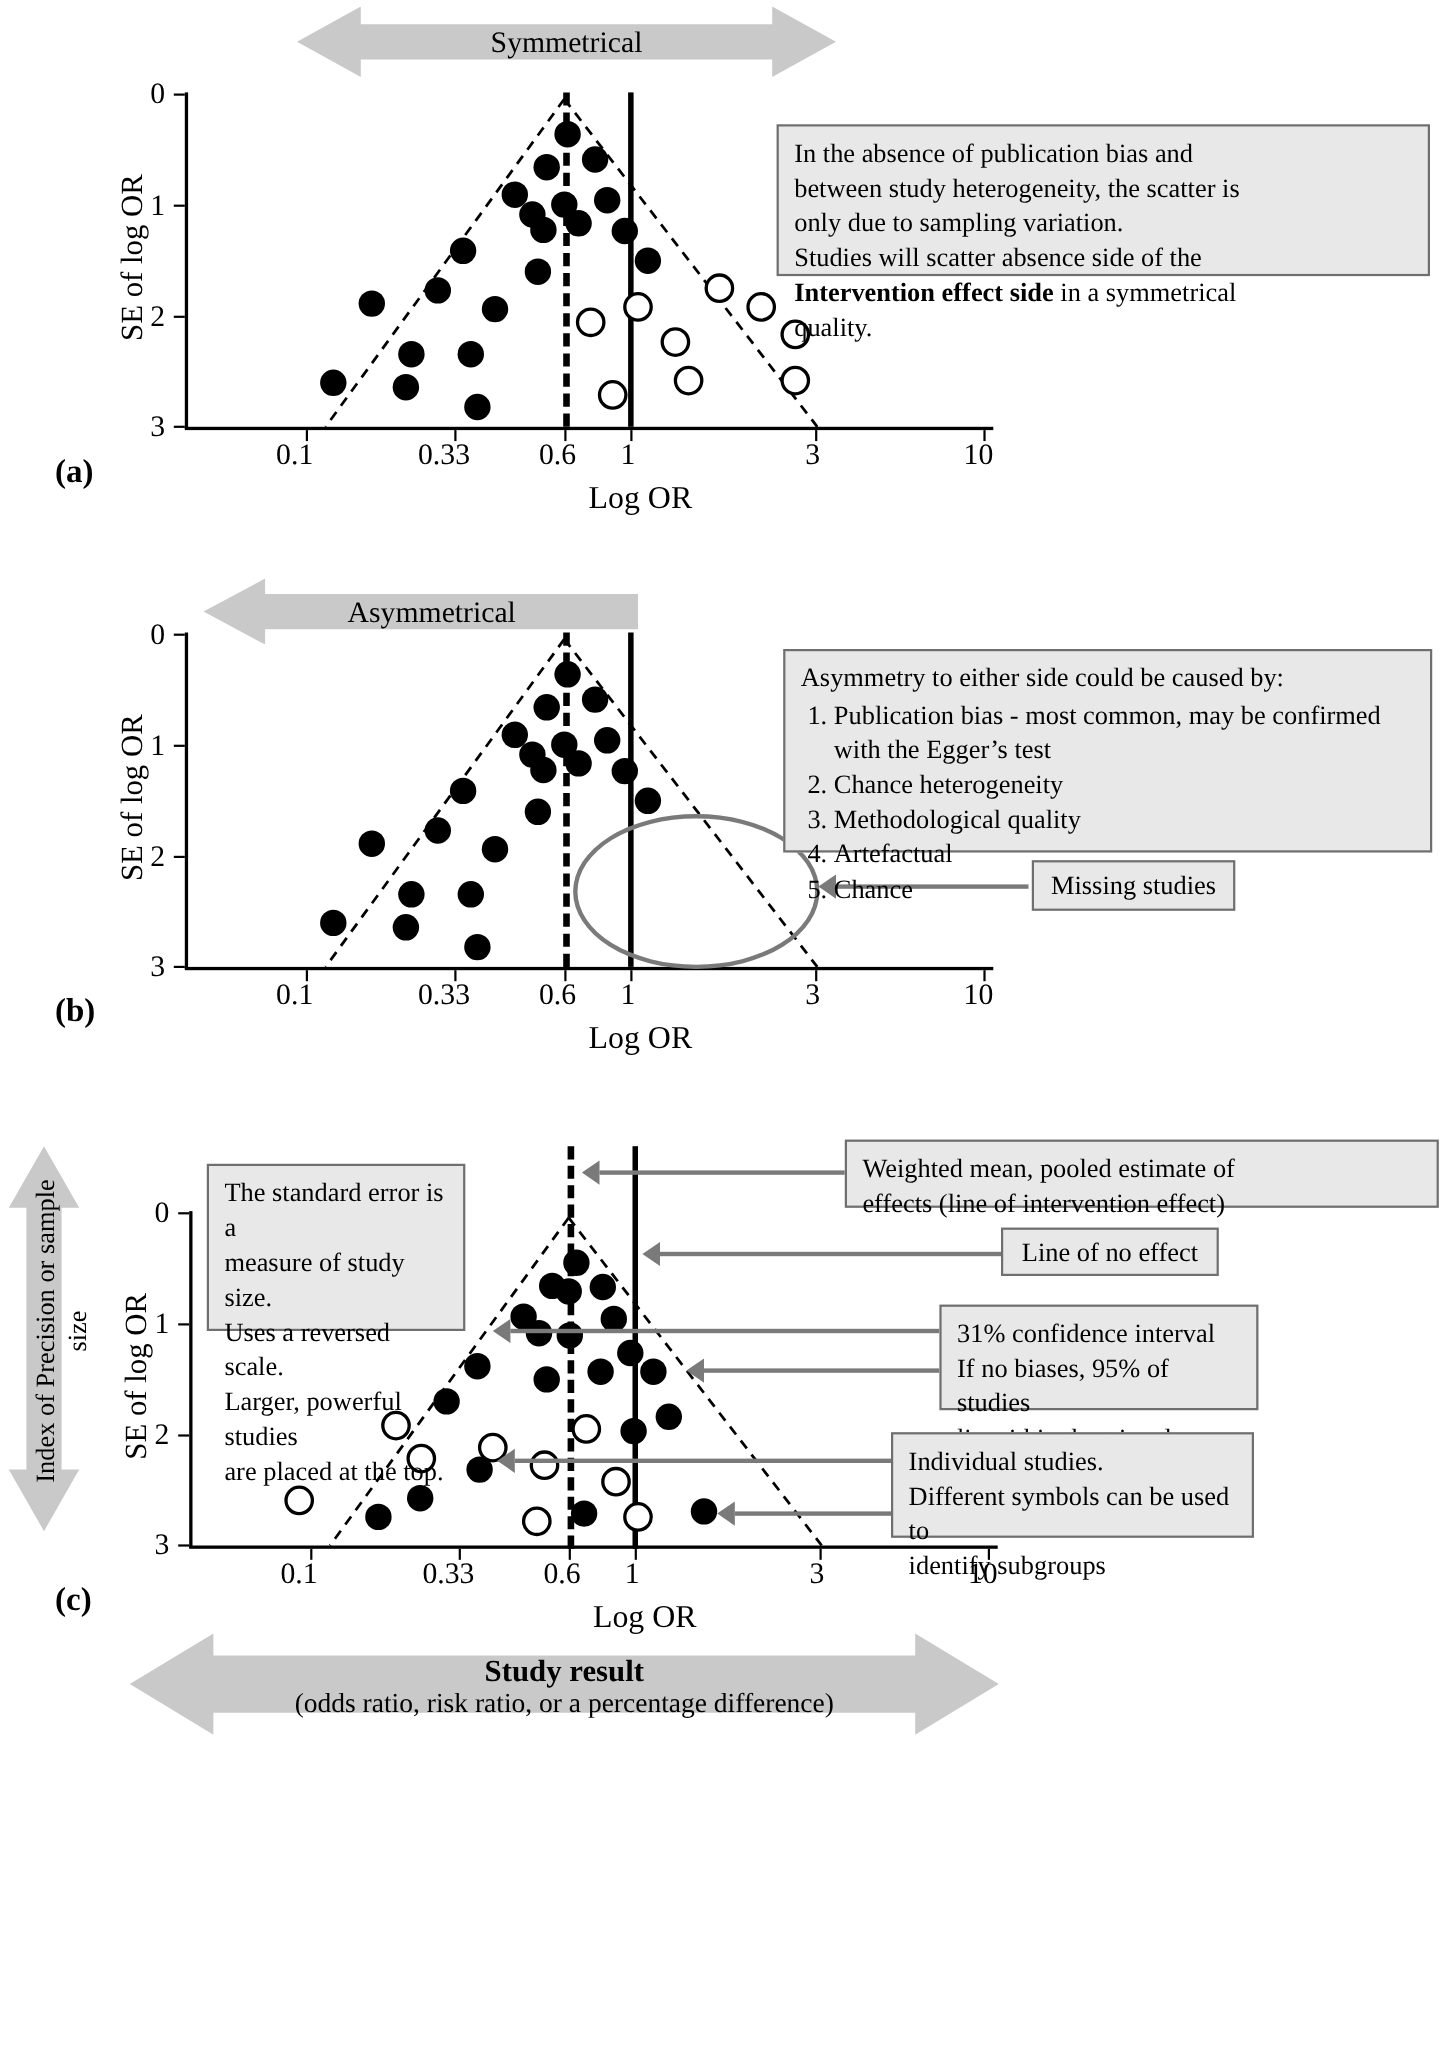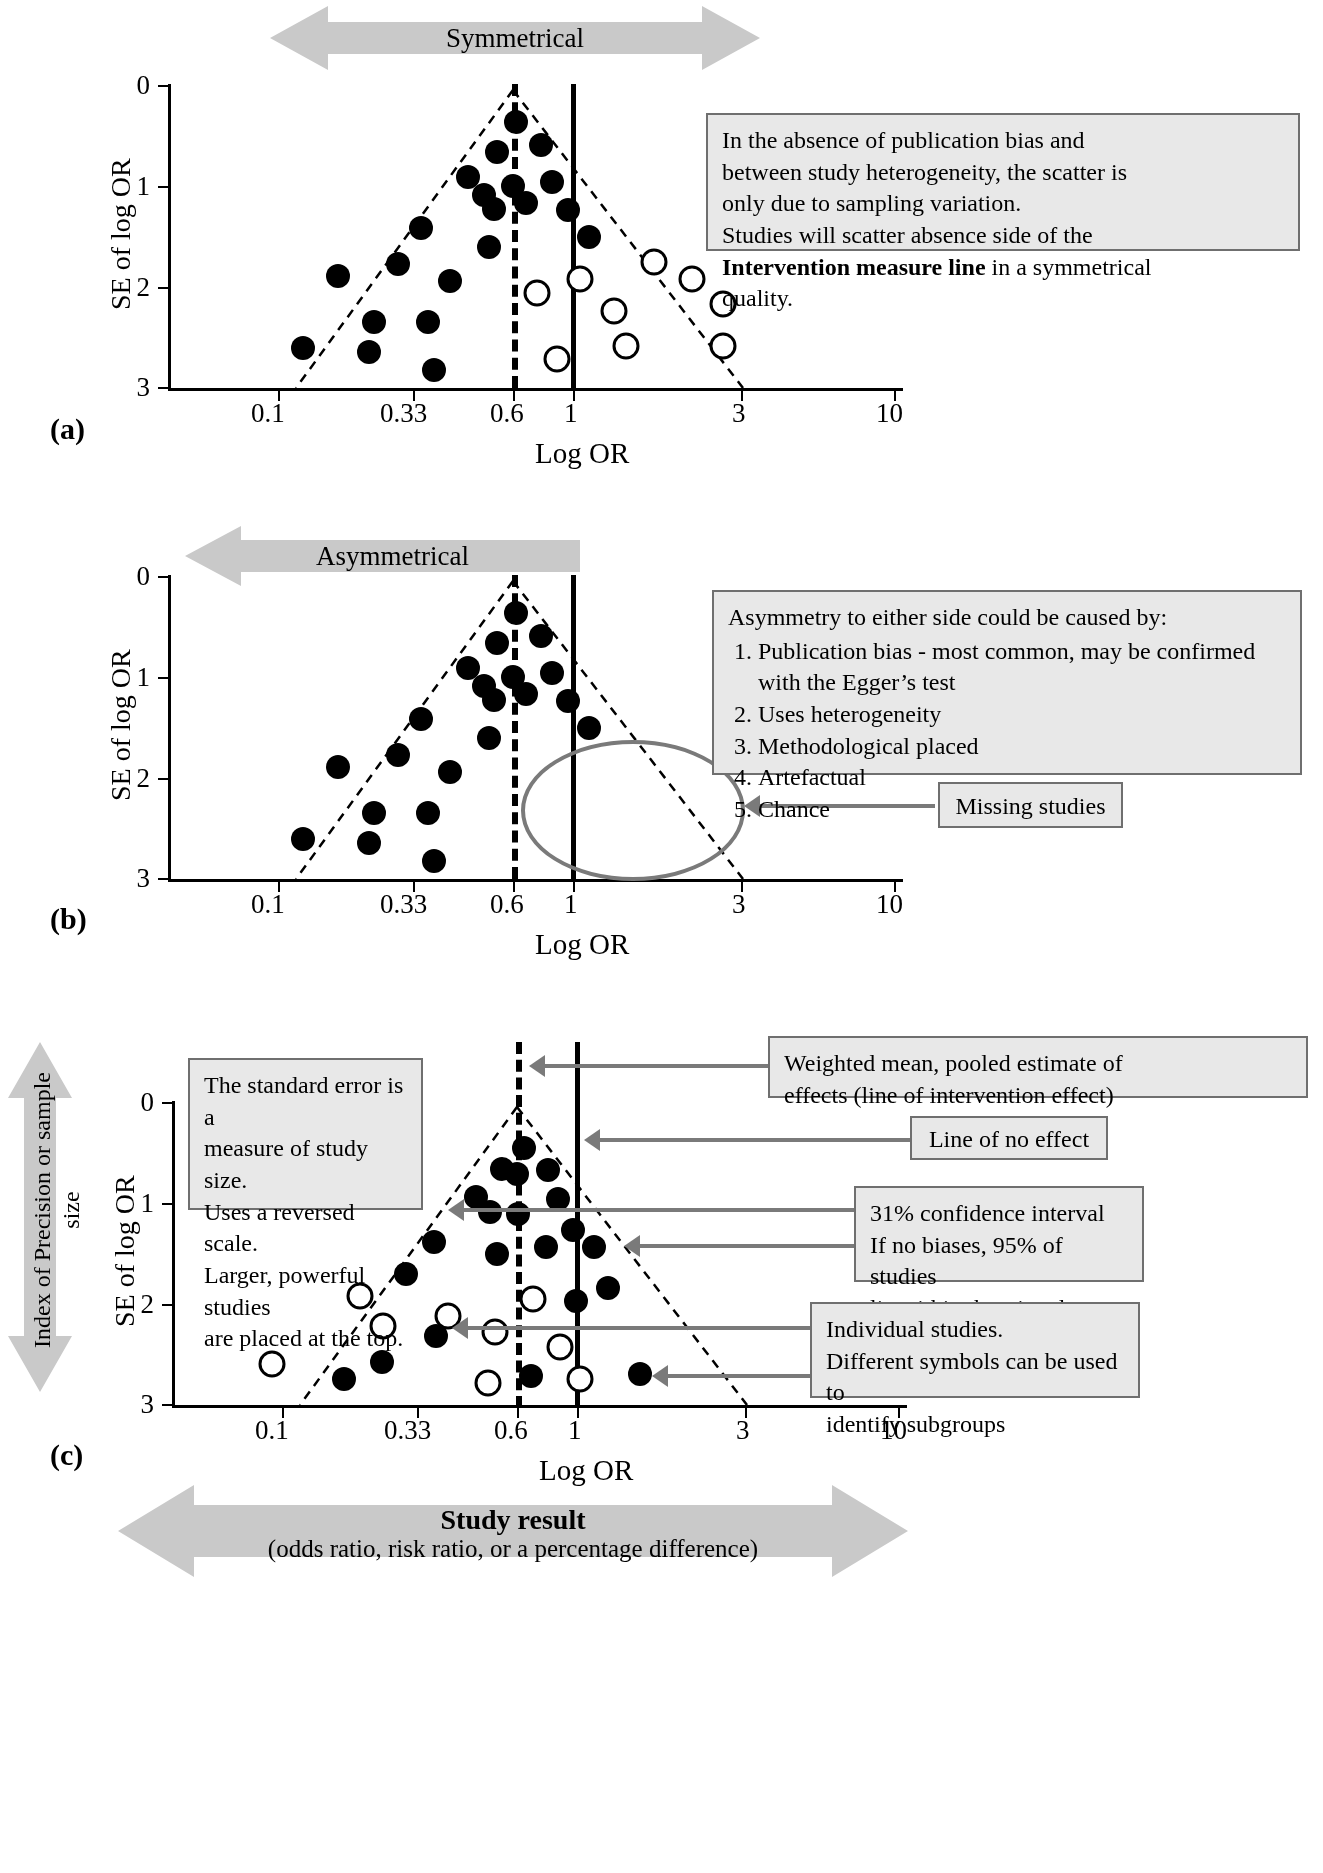--- a/index.html
+++ b/index.html
@@ -125,21 +125,21 @@
   <div class="dot open" style="left:723px;top:304px;"></div>
   <div class="dot open" style="left:626px;top:346px;"></div>
   <div class="dot open" style="left:557px;top:359px;"></div>
   <div class="dot open" style="left:723px;top:346px;"></div>
 
   <div class="callout" style="left:706px;top:113px;width:594px;height:138px;">
     <div>In the absence of publication bias and</div>
     <div>between study heterogeneity, the scatter is</div>
     <div>only due to sampling variation.</div>
     <div>Studies will scatter absence side of the</div>
-    <div><b>Intervention measure line</b><span> in a symmetrical</span></div>
+    <div><b>Intervention effect side</b><span> in a symmetrical</span></div>
     <div>quality.</div>
   </div>
 
   <div class="panel-letter" style="left:50px;top:412px;">(a)</div>
 </div>
 
 <div class="panel" style="left:0;top:490px;width:1323px;height:480px;">
 
   <div class="arrowbar" style="left:185px;top:36px;width:395px;height:60px;">
     <svg width="395" height="60" viewBox="0 0 395 60">
@@ -212,22 +212,22 @@
   <div class="pointer" style="left:760px;top:314px;width:175px;"></div>
   <div class="pointer-head ph-left" style="left:744px;top:305px;"></div>
   <div class="callout" style="left:938px;top:292px;width:185px;height:46px;text-align:center;padding-top:7px;">
     <span>Missing studies</span>
   </div>
 
   <div class="callout" style="left:712px;top:100px;width:590px;height:185px;">
     <div class="lead">Asymmetry to either side could be caused by:</div>
     <ol>
       <li>Publication bias - most common, may be confirmed with the Egger’s test</li>
-      <li>Uses heterogeneity</li>
-      <li>Methodological placed</li>
+      <li>Chance heterogeneity</li>
+      <li>Methodological quality</li>
       <li>Artefactual</li>
       <li>Chance</li>
     </ol>
   </div>
 
   <div class="panel-letter" style="left:50px;top:412px;">(b)</div>
 </div>
 
 <div class="panel" style="left:0;top:1020px;width:1323px;height:853px;">
 

